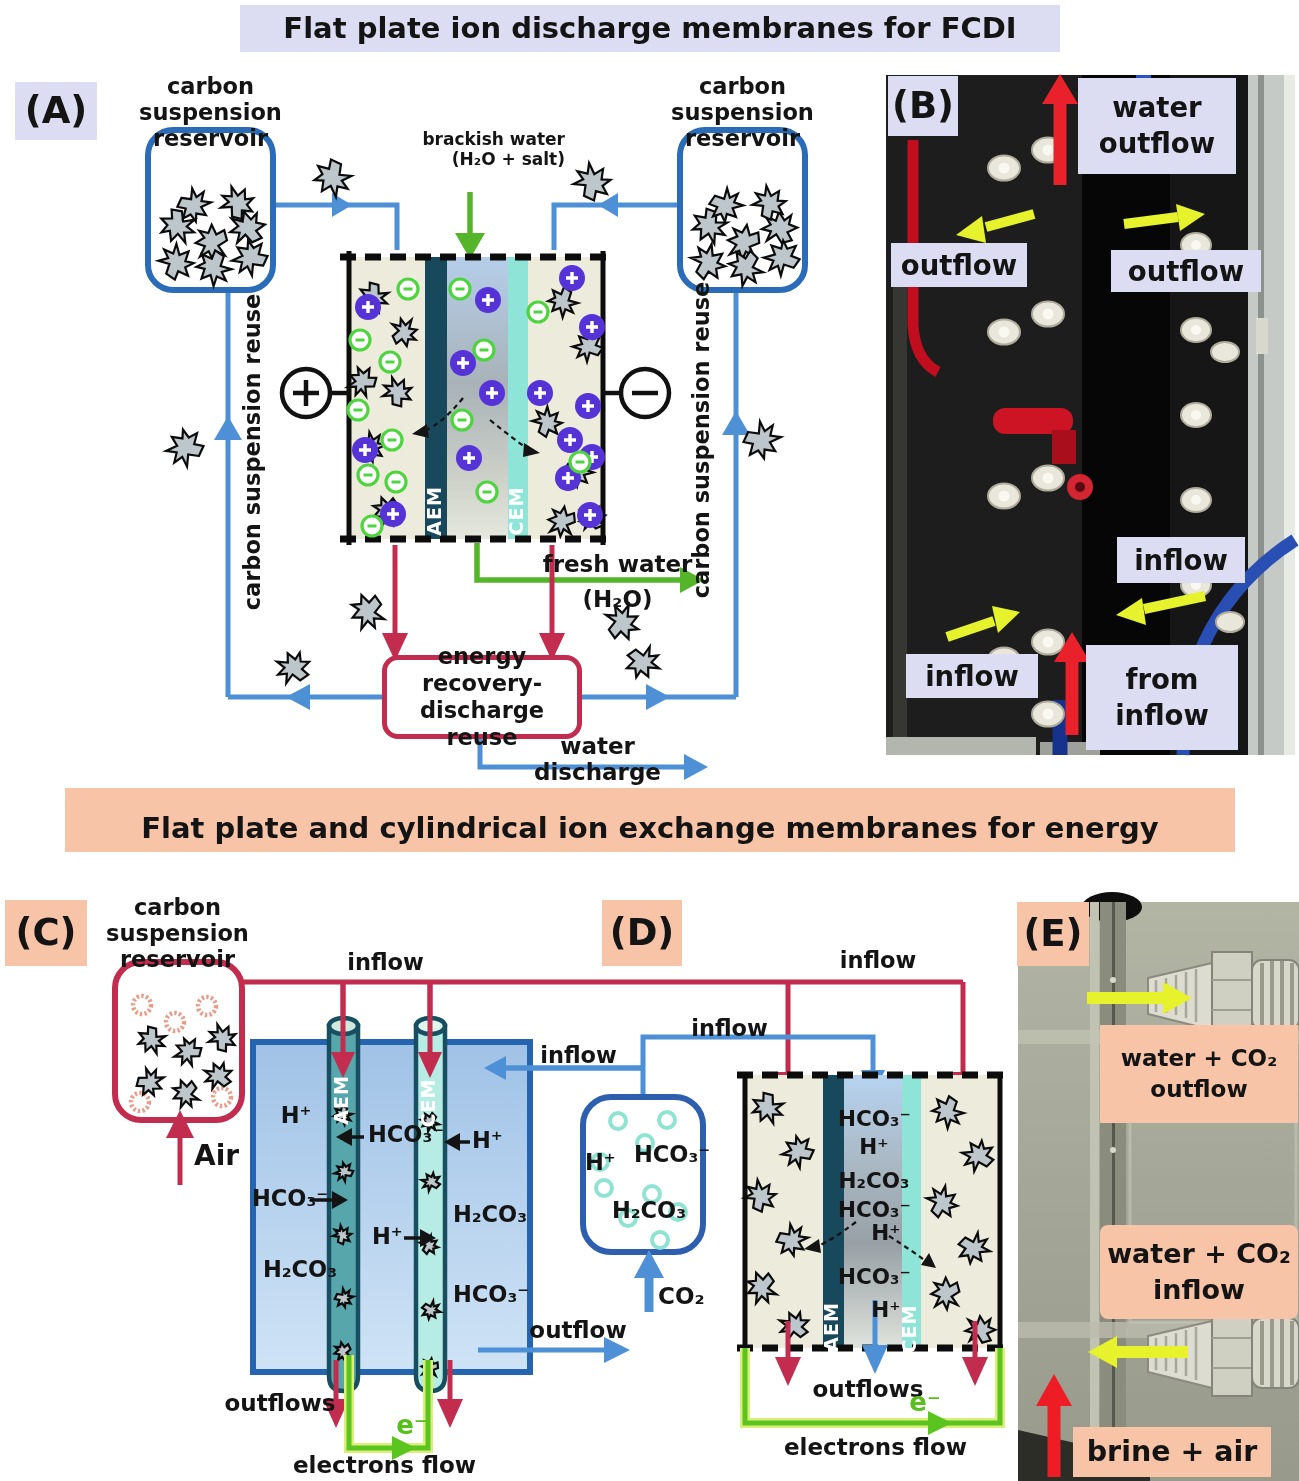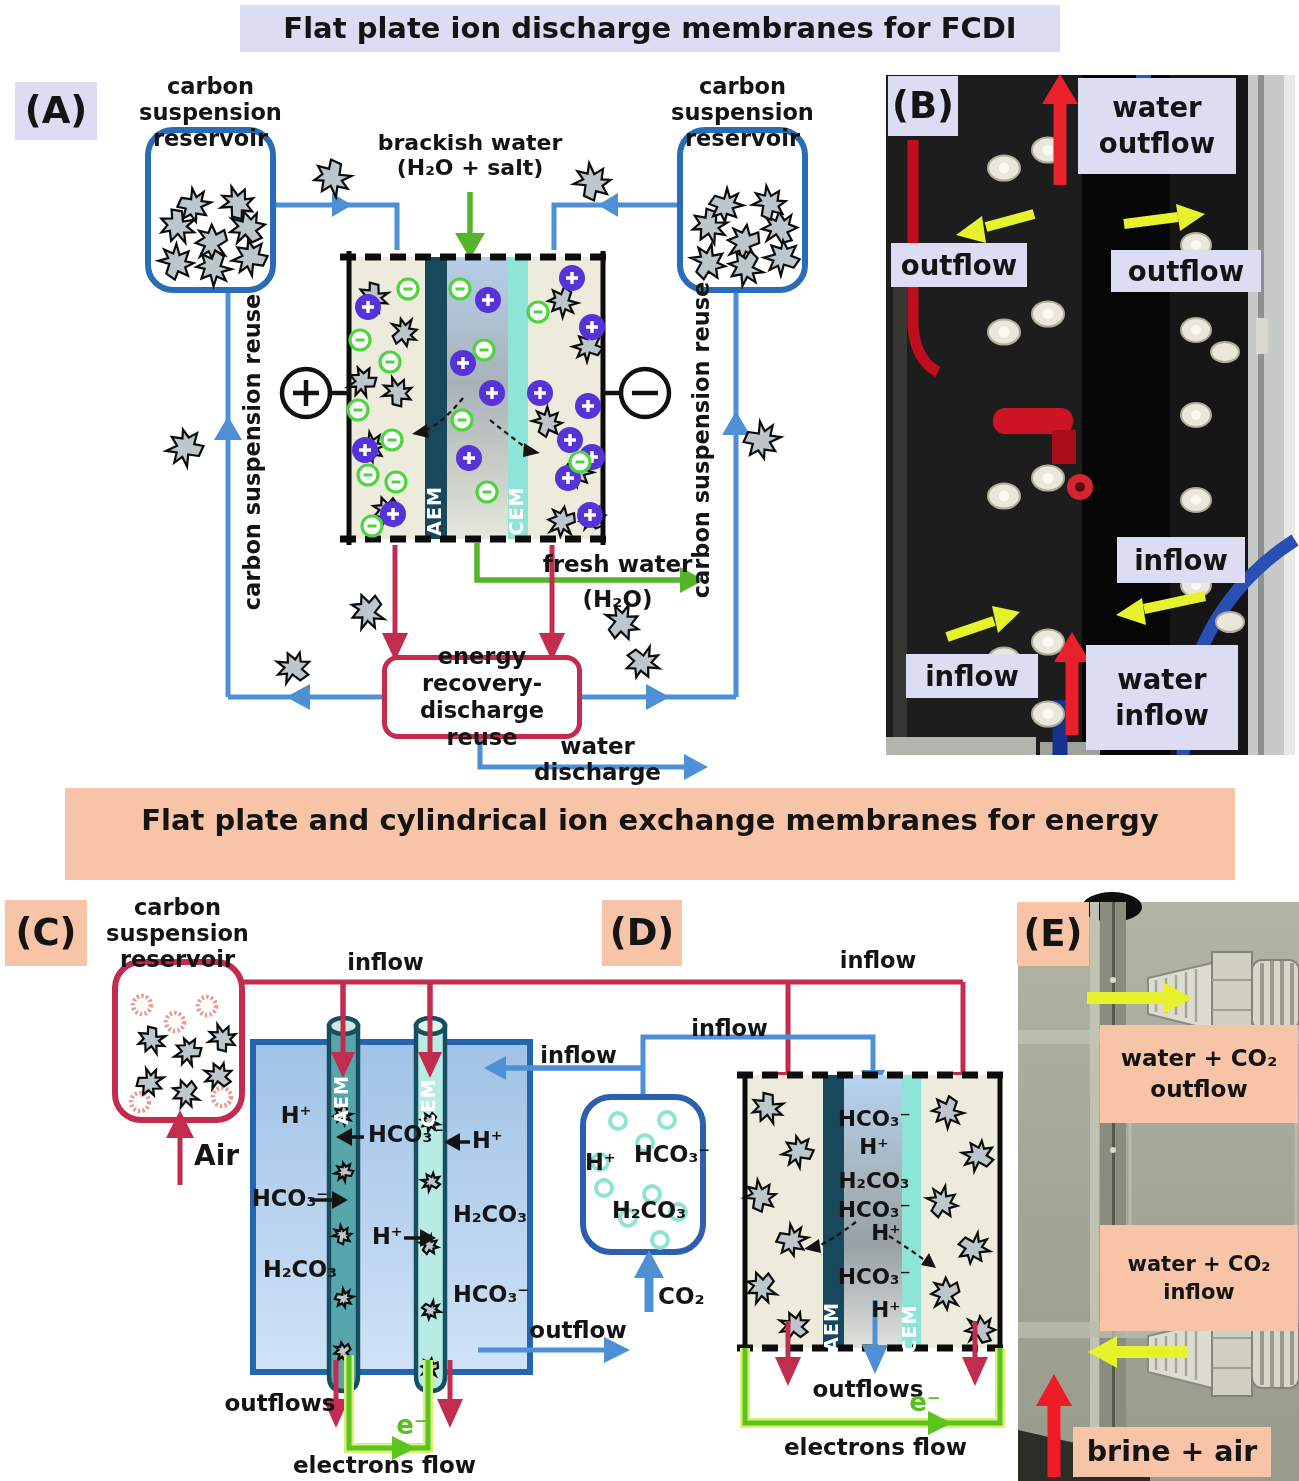--- a/index.html
+++ b/index.html
@@ -471,44 +471,44 @@
     <polygon class="hB" points="862,1345 888,1345 875,1374"></polygon>
 
     <path class="eglo" d="M745 1348 V1423 H1000 V1348"></path>
     <path class="eg" d="M745 1348 V1423 H1000 V1348"></path>
     <polygon points="928,1411 928,1435 952,1423" fill="#5cc41e"></polygon>
   </g>
 </svg>
 
 <div class="lbl ctr bglav" style="left:240px;top:5px;width:820px;height:47px;line-height:47px;font-size:29px;">Flat plate ion discharge membranes for FCDI</div>
 
-<div class="lbl ctr bgsal" style="left:65px;top:788px;width:1170px;height:92px;font-size:29px;padding-top:16px;box-sizing:border-box;">
+<div class="lbl ctr bgsal" style="left:65px;top:788px;width:1170px;height:64px;font-size:29px;padding-top:24px;box-sizing:border-box;">
   <span style="display:block;">Flat plate and cylindrical ion exchange membranes for energy</span>
 </div>
 
 <div class="lbl tag bglav" style="left:15px;top:82px;width:82px;height:58px;">(A)</div>
 <div class="lbl ctr" style="left:118px;top:74px;width:185px;font-size:22.5px;">carbon suspension reservoir</div>
 <div class="lbl ctr" style="left:650px;top:74px;width:185px;font-size:22.5px;">carbon suspension reservoir</div>
-<div class="lbl ctr" style="left:375px;top:130px;width:190px;font-size:22px;">brackish water (H₂O + salt)</div>
+<div class="lbl ctr" style="left:375px;top:130px;width:190px;font-size:17px;text-align:right;">brackish water (H₂O + salt)</div>
 <div class="lbl vert" style="left:93px;top:439px;width:320px;height:26px;font-size:22.5px;">carbon suspension reuse</div>
 <div class="lbl vert" style="left:542px;top:427px;width:320px;height:26px;font-size:22.5px;">carbon suspension reuse</div>
 <div class="lbl vert wht" style="left:398px;top:499px;width:76px;height:24px;font-size:19px;">AEM</div>
 <div class="lbl vert wht" style="left:480px;top:499px;width:76px;height:24px;font-size:19px;">CEM</div>
 <div class="lbl ctr" style="left:530px;top:551px;width:175px;font-size:23px;">fresh water</div>
 <div class="lbl ctr" style="left:530px;top:586px;width:175px;font-size:23px;">(H₂O)</div>
 <div class="lbl ctr flexc" style="left:382px;top:655px;width:200px;height:84px;border:5px solid #c22c4e;border-radius:16px;background:#fff;font-size:22.5px;box-sizing:border-box;line-height:1.2;">energy recovery- discharge reuse</div>
 <div class="lbl ctr" style="left:495px;top:733px;width:205px;font-size:23px;">water discharge</div>
 
 <div class="lbl tag bglav" style="left:888px;top:76px;width:70px;height:60px;">(B)</div>
 <div class="lbl ctr bglav flexc" style="left:1078px;top:78px;width:158px;height:96px;font-size:27.5px;line-height:1.3;">water outflow</div>
 <div class="lbl ctr bglav" style="left:891px;top:243px;width:136px;height:44px;line-height:44px;font-size:27.5px;">outflow</div>
 <div class="lbl ctr bglav" style="left:1111px;top:250px;width:150px;height:42px;line-height:42px;font-size:27.5px;">outflow</div>
 <div class="lbl ctr bglav" style="left:1117px;top:537px;width:128px;height:46px;line-height:46px;font-size:27.5px;">inflow</div>
 <div class="lbl ctr bglav" style="left:906px;top:654px;width:132px;height:44px;line-height:44px;font-size:27.5px;">inflow</div>
-<div class="lbl ctr bglav flexc" style="left:1086px;top:645px;width:152px;height:105px;font-size:27.5px;line-height:1.3;">water inflow</div>
+<div class="lbl ctr bglav flexc" style="left:1086px;top:645px;width:152px;height:105px;font-size:27.5px;line-height:1.3;">from inflow</div>
 
 <div class="lbl tag bgsal" style="left:5px;top:900px;width:82px;height:66px;">(C)</div>
 <div class="lbl ctr" style="left:85px;top:895px;width:185px;font-size:22.5px;">carbon suspension reservoir</div>
 <div class="lbl" style="left:194px;top:1140px;width:60px;font-size:28px;">Air</div>
 <div class="lbl ctr" style="left:338px;top:950px;width:95px;font-size:22.5px;">inflow</div>
 <div class="lbl ctr" style="left:531px;top:1043px;width:95px;font-size:22.5px;">inflow</div>
 <div class="lbl vert wht" style="left:303px;top:1088px;width:80px;height:24px;font-size:19px;">AEM</div>
 <div class="lbl vert wht" style="left:390px;top:1091px;width:80px;height:24px;font-size:19px;">CEM</div>
 <div class="lbl ctr" style="left:271px;top:1103px;width:50px;font-size:22.5px;">H⁺</div>
 <div class="lbl" style="left:368px;top:1122px;width:76px;font-size:22.5px;">HCO₃⁻</div>
@@ -538,16 +538,16 @@
 <div class="lbl ctr" style="left:838px;top:1265px;width:72px;font-size:21.5px;">HCO₃⁻</div>
 <div class="lbl ctr" style="left:850px;top:1298px;width:72px;font-size:21.5px;">H⁺</div>
 <div class="lbl vert wht" style="left:793px;top:1315px;width:80px;height:24px;font-size:19px;">AEM</div>
 <div class="lbl vert wht" style="left:871px;top:1317px;width:80px;height:24px;font-size:19px;">CEM</div>
 <div class="lbl ctr" style="left:801px;top:1376px;width:134px;font-size:23px;">outflows</div>
 <div class="lbl ctr green-t" style="left:901px;top:1388px;width:48px;font-size:26px;">e⁻</div>
 <div class="lbl ctr" style="left:773px;top:1434px;width:205px;font-size:23px;">electrons flow</div>
 
 <div class="lbl tag bgsal" style="left:1017px;top:902px;width:72px;height:64px;">(E)</div>
 <div class="lbl ctr bgsal flexc" style="left:1100px;top:1025px;width:198px;height:98px;font-size:23px;line-height:1.35;">water + CO₂ outflow</div>
-<div class="lbl ctr bgsal flexc" style="left:1100px;top:1225px;width:198px;height:106px;font-size:21px;line-height:1.35;">water + CO₂ inflow</div>
+<div class="lbl ctr bgsal flexc" style="left:1100px;top:1225px;width:198px;height:94px;font-size:27px;line-height:1.35;border-radius:8px;">water + CO₂ inflow</div>
 <div class="lbl ctr bgsal flexc" style="left:1073px;top:1427px;width:198px;height:50px;font-size:28.5px;">brine + air</div>
 
 </div>
 
 </body></html>

